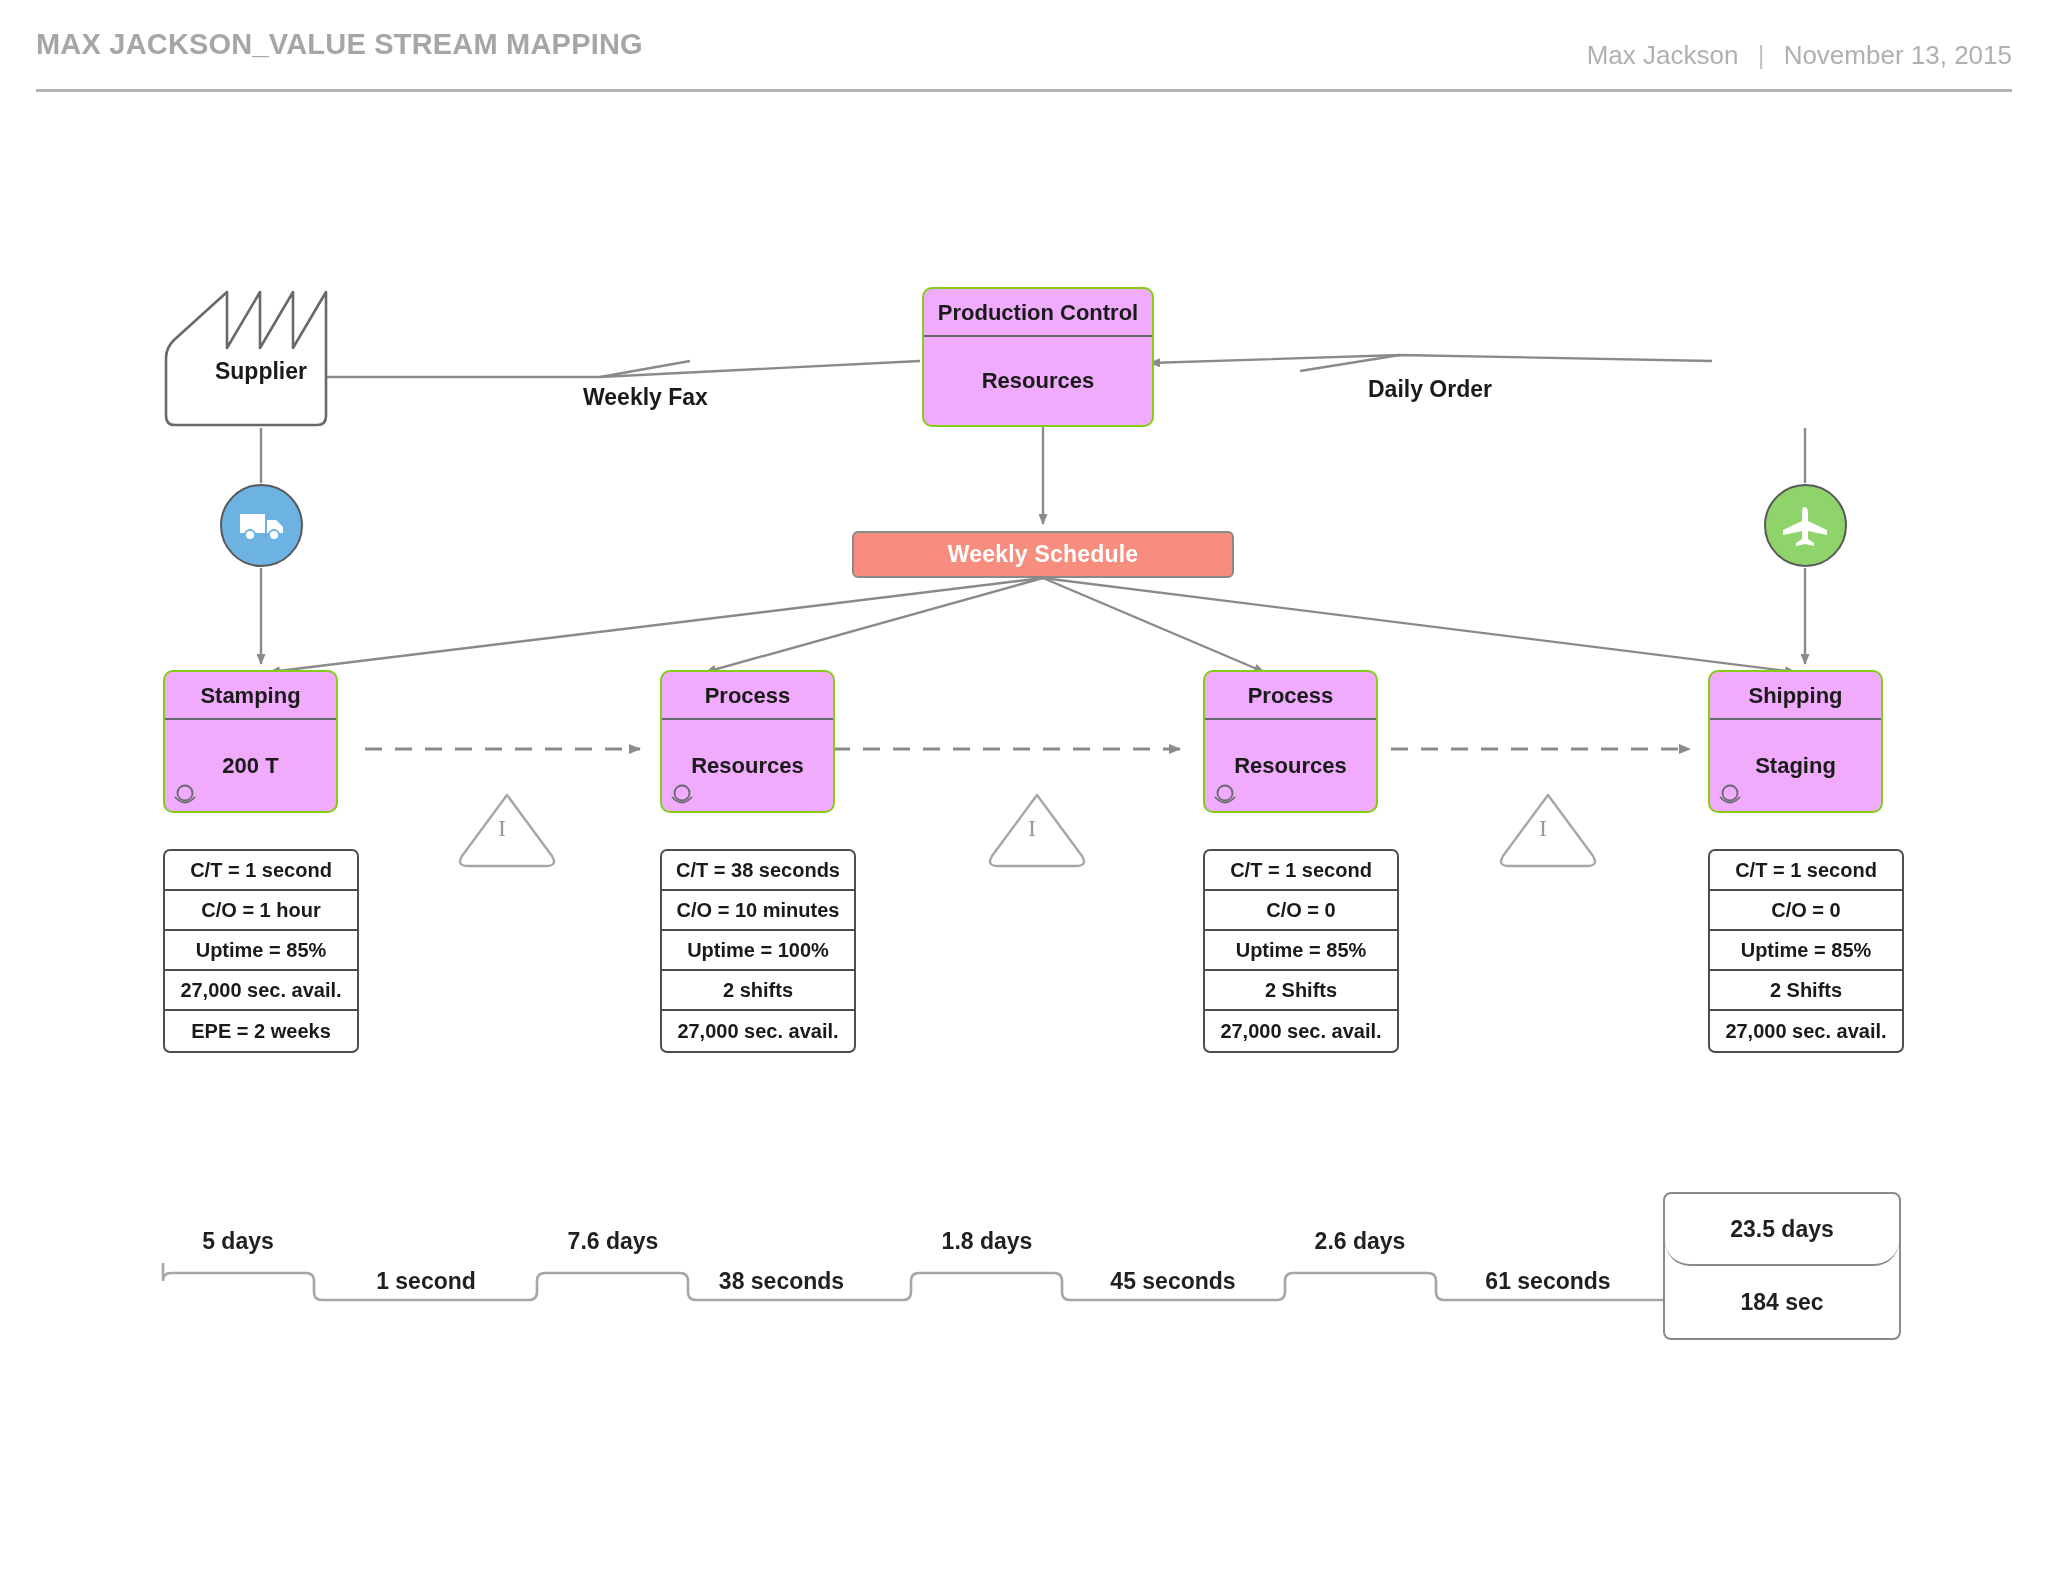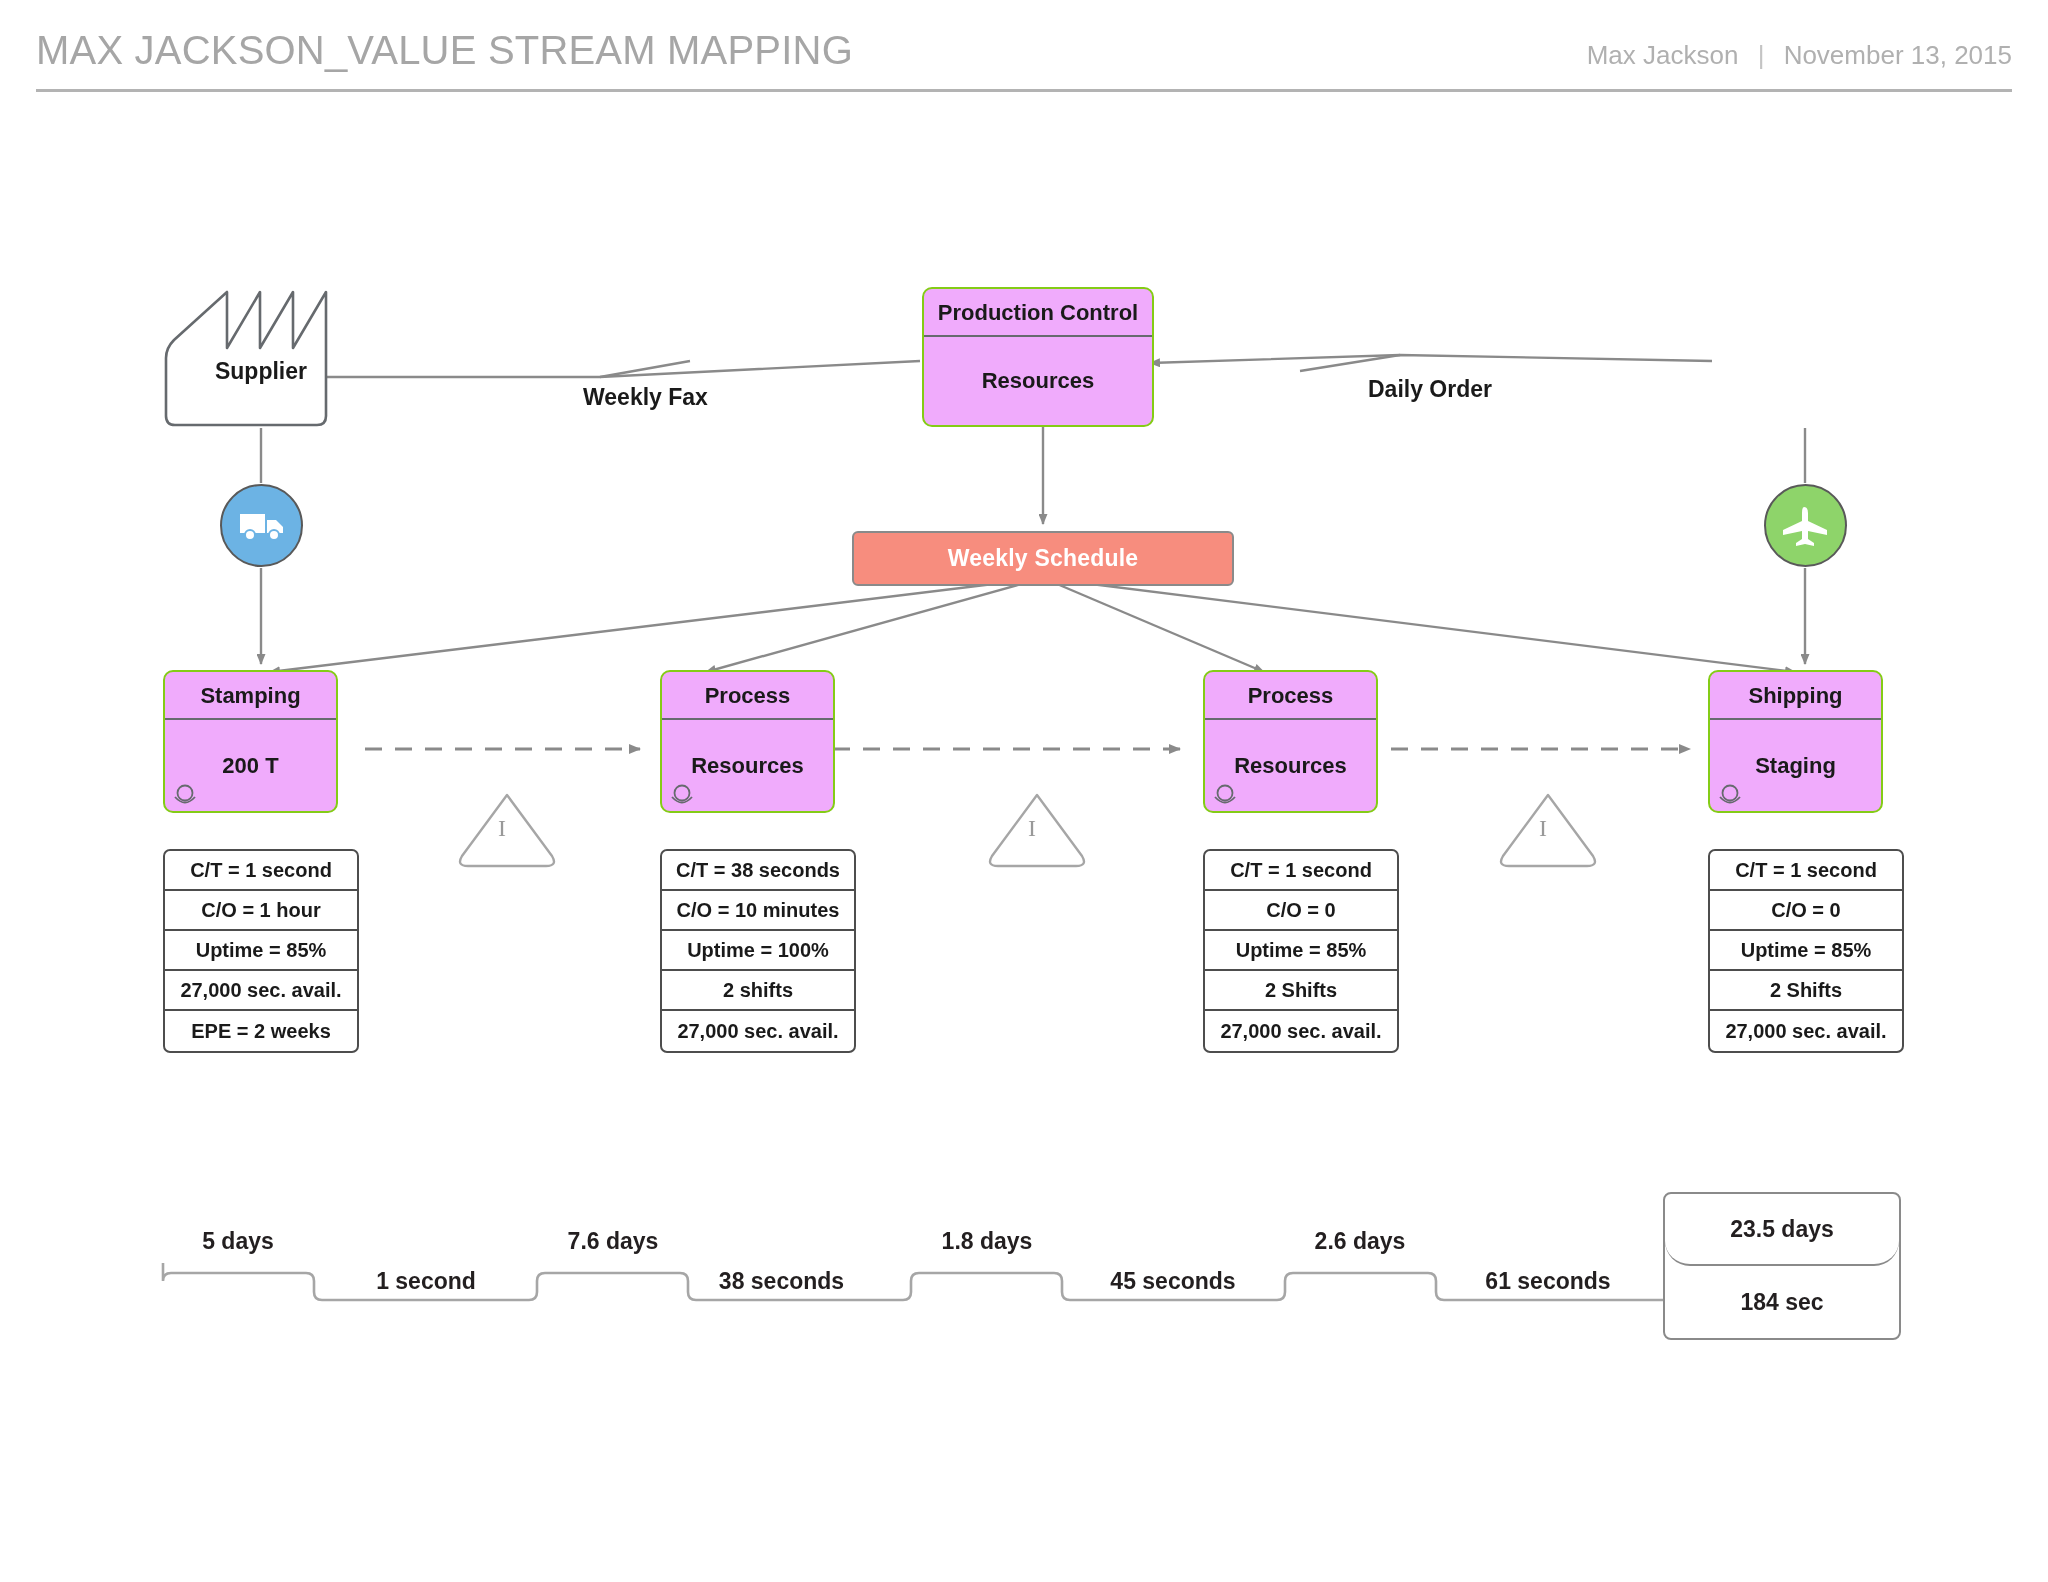--- a/index.html
+++ b/index.html
@@ -19,22 +19,22 @@
   
   #header {
     position: absolute;
     left: 36px; top: 26px;
     width: 1976px; height: 66px;
     border-bottom: 3px solid #b3b3b3;
   }
   #doc-title {
     position: absolute;
     left: 0; top: 2px;
-    font-size: 40px;
-    font-weight: normal;
+    font-size: 29px;
+    font-weight: bold;
     color: #a6a6a6;
     letter-spacing: 0.2px;
     white-space: nowrap;
   }
   #header-meta {
     position: absolute;
     right: 0; top: 14px;
     font-size: 26px;
     color: #b0b0b0;
     white-space: nowrap;
@@ -119,21 +119,21 @@
     padding: 3px 4px;
     line-height: 1.12;
   }
   .databox .row:last-child { border-bottom: none; }
   .databox .r1 { height: 40px; }
 
   
   #weekly-schedule {
     position: absolute;
     left: 852px; top: 531px;
-    width: 382px; height: 55px;
+    width: 382px; height: 47px;
     background: #f78d7e;
     border: 2px solid #8a8a8a;
     border-radius: 6px;
     display: flex;
     align-items: center;
     justify-content: center;
     color: #ffffff;
     font-size: 23px;
     font-weight: bold;
     letter-spacing: .2px;

